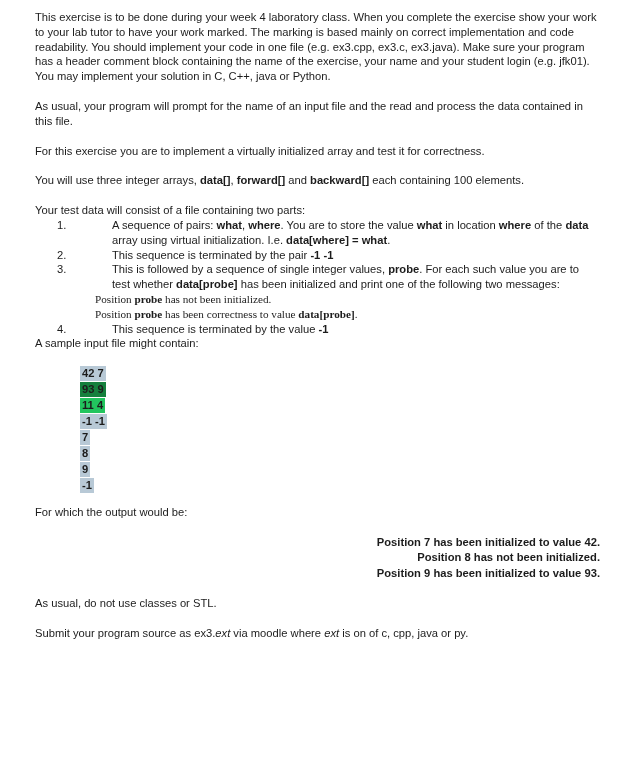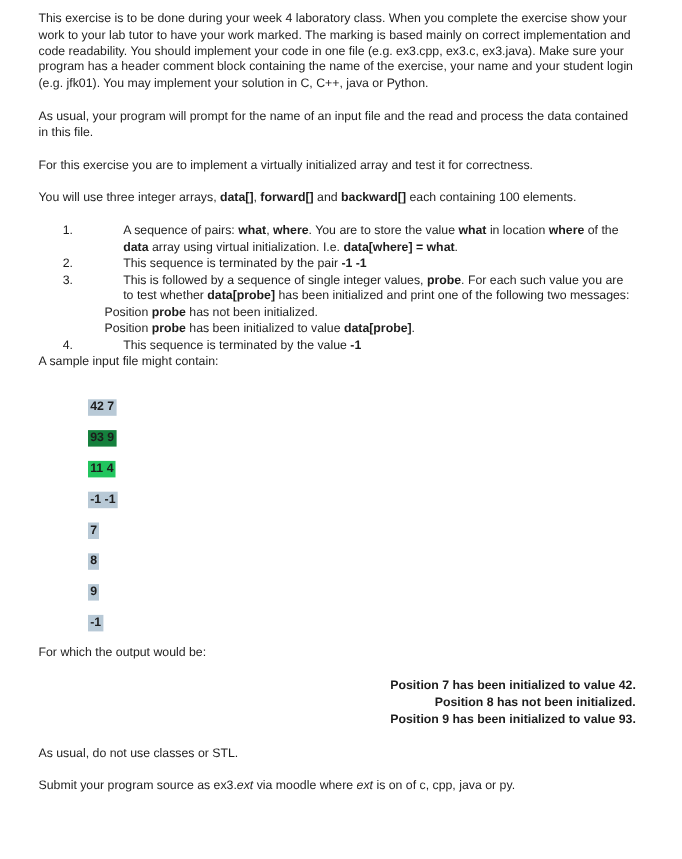--- a/index.html
+++ b/index.html
@@ -7,70 +7,71 @@
   body {
     width: 620px;
     height: 781px;
     background: #ffffff;
     font-family: "Liberation Sans", sans-serif;
     font-size: 11.2px;
     line-height: 14.8px;
     color: #1c1c1c;
     overflow: hidden;
   }
-  .page { padding: 10px 42px 0 35px; }
+  .page { padding: 10px 20px 0 35px; }
   p { margin: 0 0 15px 0; }
   .b { font-weight: bold; }
   .i { font-style: italic; }
   .list { margin: 0; }
   .oli { display: flex; }
   .oli .num { flex: 0 0 21px; margin-left: 22px; }
   .oli .txt { flex: 1; margin-left: 34px; }
-  .msg { padding-left: 60px; }
+  .msg { padding-left: 60px; font-family: Liberation Serif, serif; }
   .after-list { margin-top: 0; }
   .sample { margin: 15px 0 12px 45px; }
   .sline { line-height: 15px; margin-bottom: 1px; }
-  .hl { display: inline-block; font-weight: bold; padding: 0 2px; margin-top: 12px; }
+  .hl { display: inline-block; font-weight: bold; padding: 0 2px; }
   .outblock { margin: 15px 0 15px 45px; }
   .oline { font-weight: bold; line-height: 15.5px; text-align: right; }
 </style>
 </head>
 <body>
 
 <div class="page">
 
   <p>This exercise is to be done during your week 4 laboratory class. When you complete the exercise show your work to your lab tutor to have your work marked. The marking is based mainly on correct implementation and code readability. You should implement your code in one file (e.g. ex3.cpp, ex3.c, ex3.java). Make sure your program has a header comment block containing the name of the exercise, your name and your student login (e.g. jfk01). You may implement your solution in C, C++, java or Python.</p>
 
   <p>As usual, your program will prompt for the name of an input file and the read and process the data contained in this file.</p>
 
   <p>For this exercise you are to implement a virtually initialized array and test it for correctness.</p>
 
   <p><span>You will use three integer arrays, </span><span class="b">data[]</span><span>, </span><span class="b">forward[]</span><span> and </span><span class="b">backward[]</span><span> each containing 100 elements.</span></p>
 
+  <p style="margin-bottom:0">Your test data will consist of a file containing two parts:</p>
 
   <div class="list">
 
     <div class="oli">
       <span class="num">1.</span>
       <span class="txt"><span>A sequence of pairs: </span><span class="b">what</span><span>, </span><span class="b">where</span><span>. You are to store the value </span><span class="b">what</span><span> in location </span><span class="b">where</span><span> of the </span><span class="b">data</span><span> array using virtual initialization. I.e. </span><span class="b">data[where] = what</span><span>.</span></span>
     </div>
 
     <div class="oli">
       <span class="num">2.</span>
       <span class="txt"><span>This sequence is terminated by the pair </span><span class="b">-1 -1</span></span>
     </div>
 
     <div class="oli">
       <span class="num">3.</span>
       <span class="txt"><span>This is followed by a sequence of single integer values, </span><span class="b">probe</span><span>. For each such value you are to test whether </span><span class="b">data[probe]</span><span> has been initialized and print one of the following two messages:</span></span>
     </div>
 
     <div class="msg"><span>Position </span><span class="b">probe</span><span> has not been initialized.</span></div>
 
-    <div class="msg"><span>Position </span><span class="b">probe</span><span> has been initialized to value </span><span class="b">data[probe]</span><span>.</span></div>
+    <div class="msg"><span>Position </span><span class="b">probe</span><span> has been correctness to value </span><span class="b">data[probe]</span><span>.</span></div>
 
     <div class="oli">
       <span class="num">4.</span>
       <span class="txt"><span>This sequence is terminated by the value </span><span class="b">-1</span></span>
     </div>
 
   </div>
 
   <div class="after-list">A sample input file might contain:</div>
 

